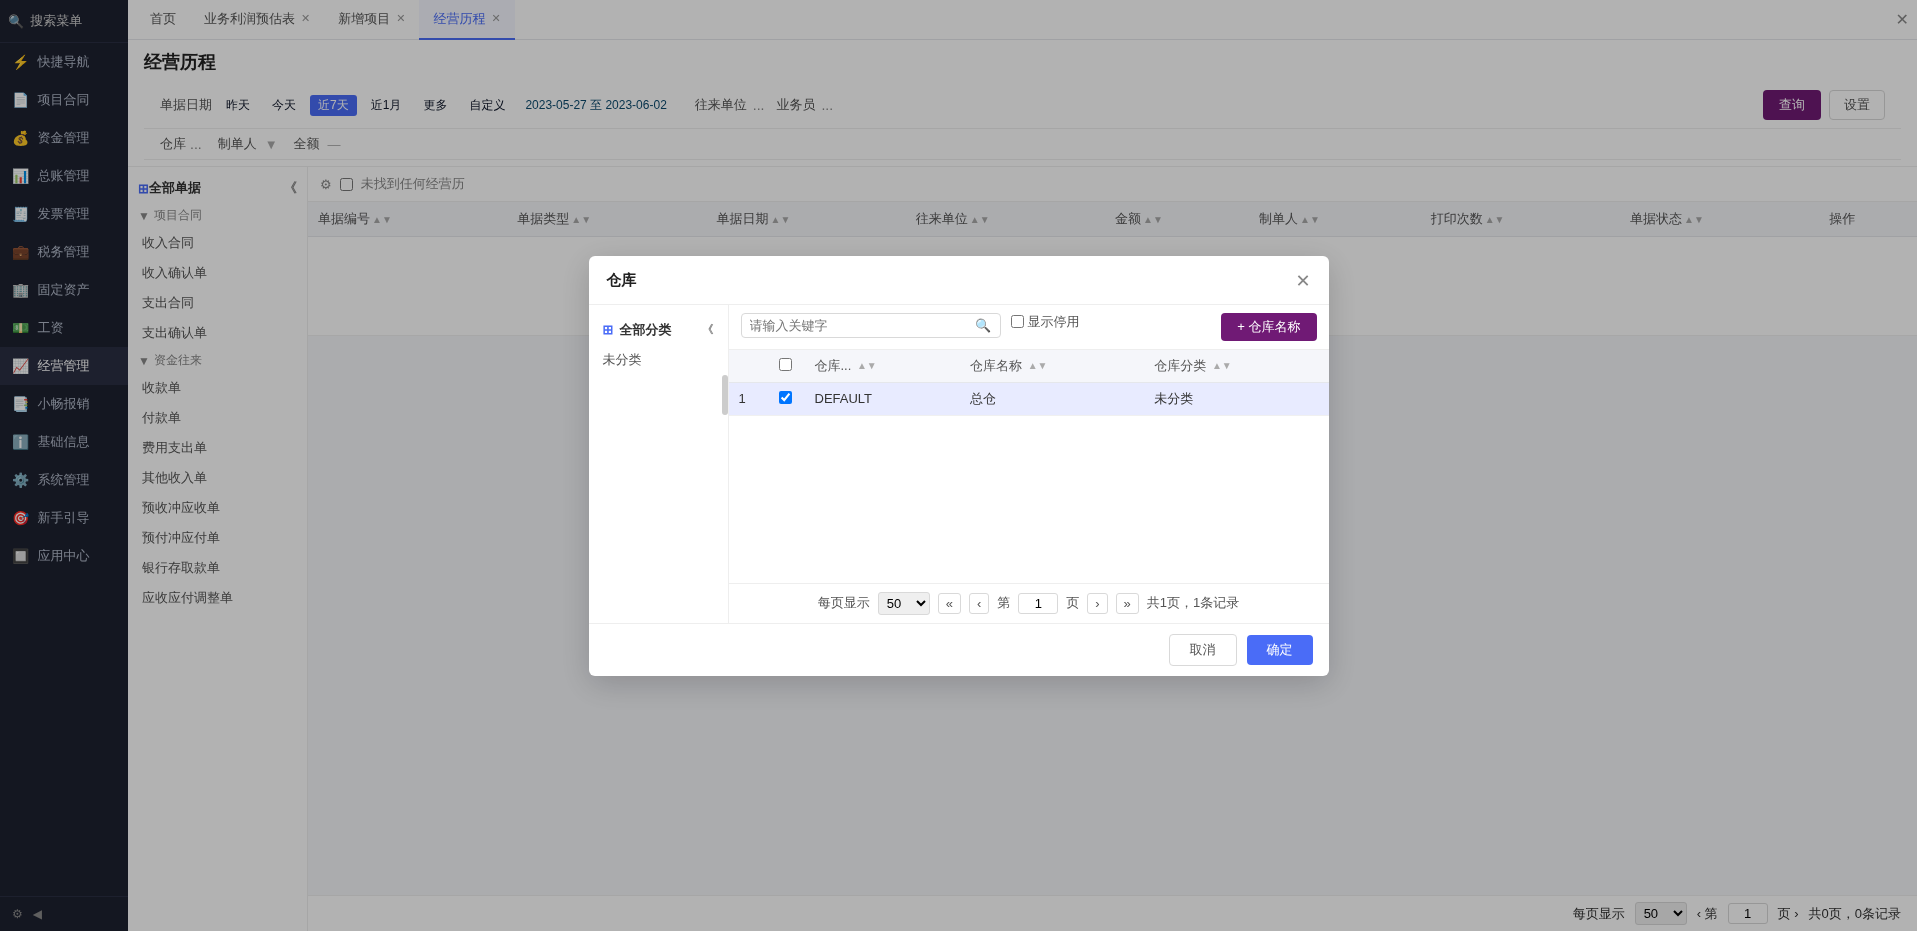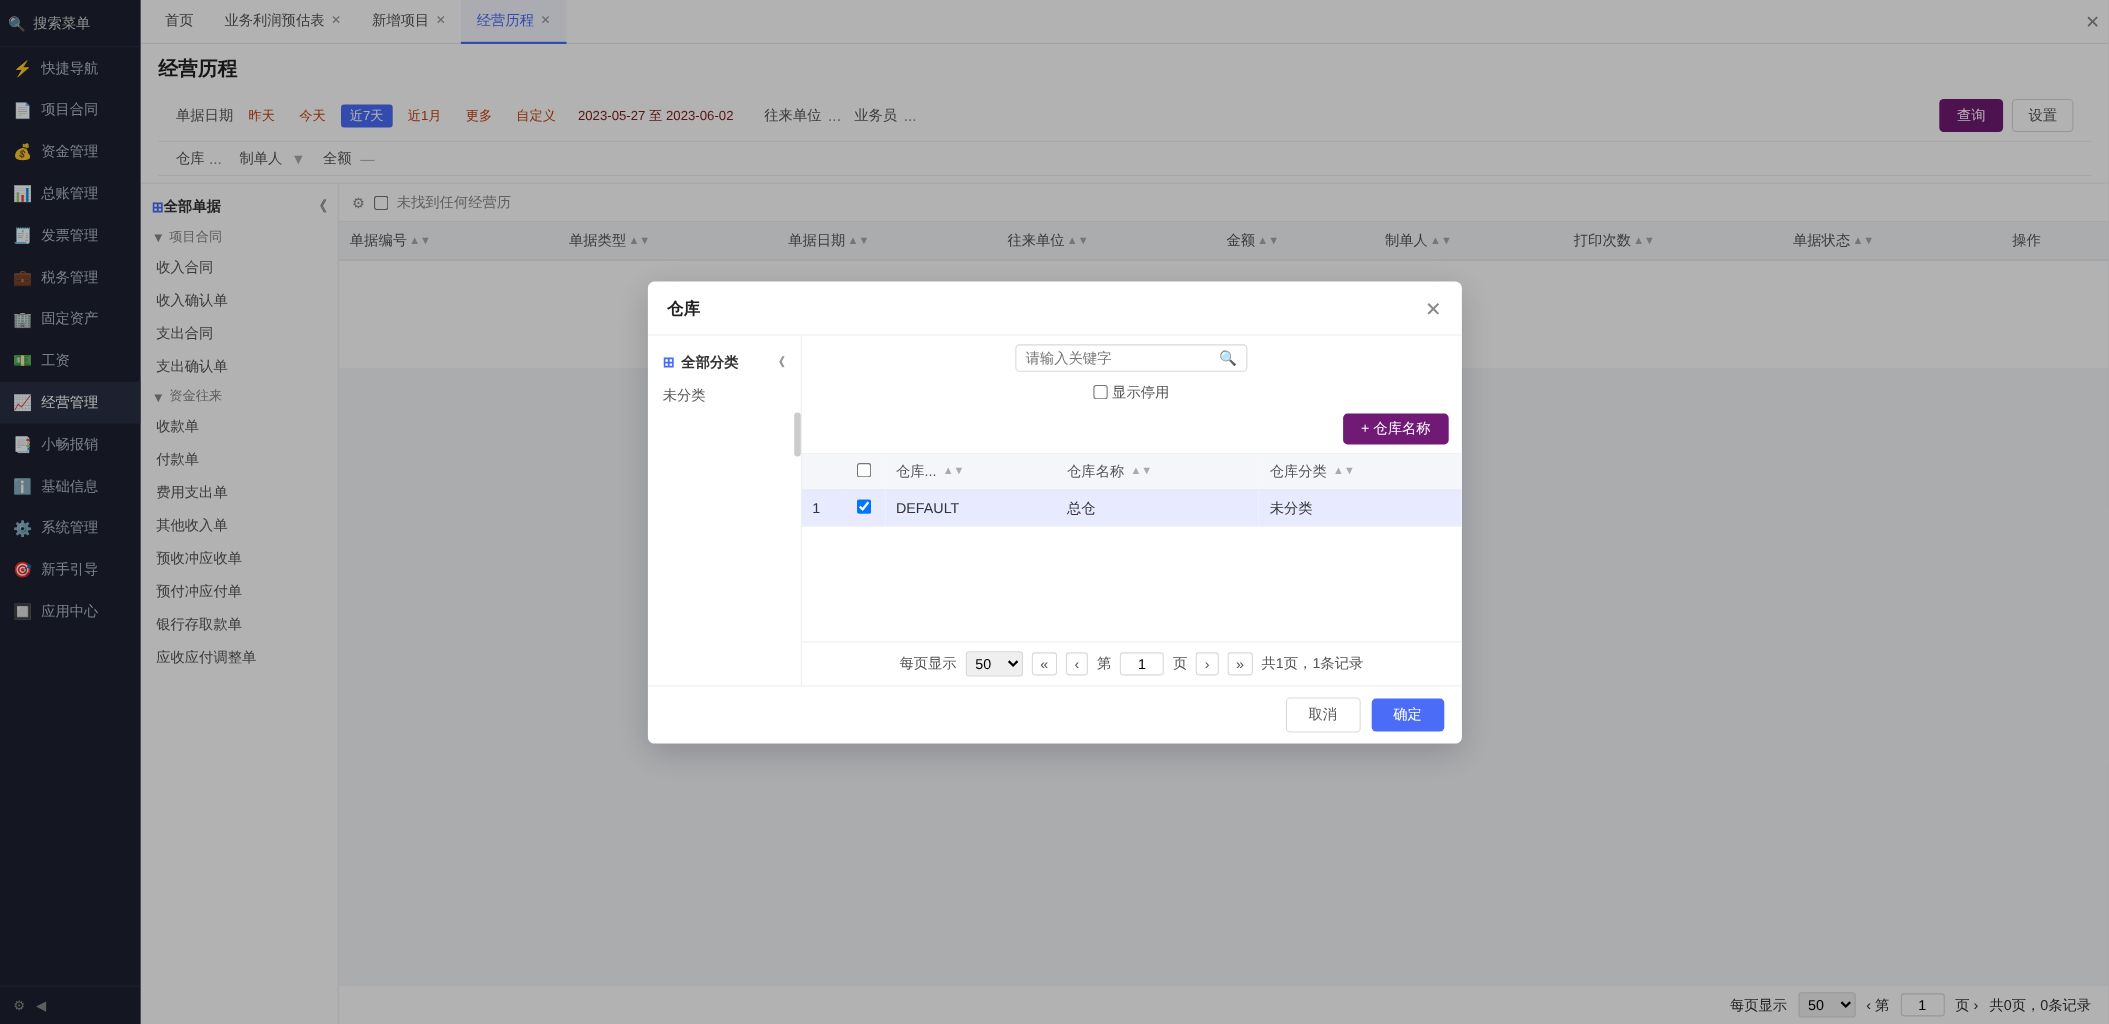--- a/index.html
+++ b/index.html
@@ -115,30 +115,30 @@
       align-items: center;
       gap: 6px;
       font-size: 13px;
     }
     .filter-label { color: #555; }
     .date-btn {
       padding: 2px 8px;
       border-radius: 3px;
       cursor: pointer;
       font-size: 12px;
-      color: #c2410c;
+      color: #0f172a;
       background: none;
       border: none;
     }
     .date-btn.active {
       background: #4a6cf7;
       color: #fff;
       border-radius: 3px;
     }
-    .date-range { font-size: 12px; color: #7f1d1d; }
+    .date-range { font-size: 12px; color: #0c4a6e; }
     .filter-ellipsis { color: #888; cursor: pointer; font-size: 14px; }
     .filter-actions { margin-left: auto; display: flex; gap: 8px; }
     .btn-primary {
       background: #701a75;
       color: #fff;
       border: none;
       border-radius: 4px;
       padding: 5px 16px;
       cursor: pointer;
       font-size: 13px;
@@ -321,24 +321,23 @@
     }
     .modal-right {
       flex: 1;
       display: flex;
       flex-direction: column;
       overflow: hidden;
     }
     .modal-toolbar {
       padding: 8px 12px;
       display: flex;
-      align-items: center;
+      align-items: flex-start;
       gap: 10px;
       border-bottom: 1px solid #eee;
-      flex-direction: column;
     }
     .search-box {
       display: flex;
       align-items: center;
       border: 1px solid #d9d9d9;
       border-radius: 4px;
       padding: 4px 8px;
       flex: 1;
       max-width: 260px;
     }

